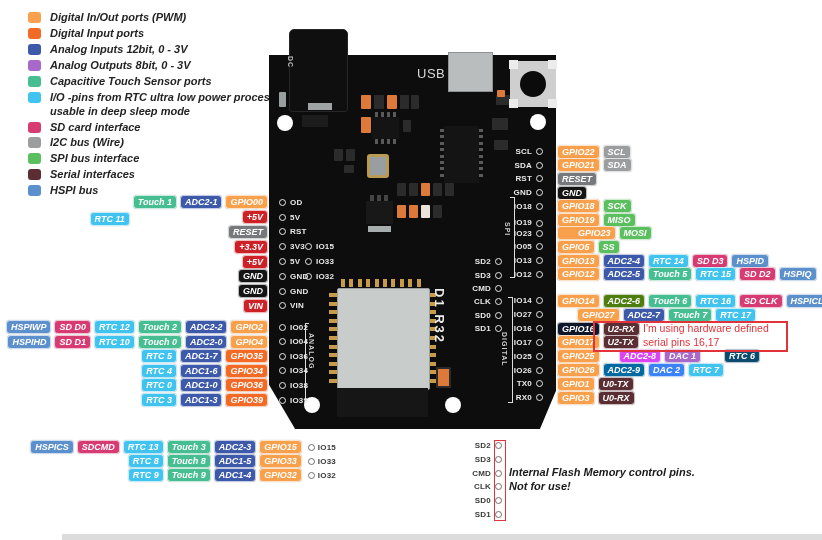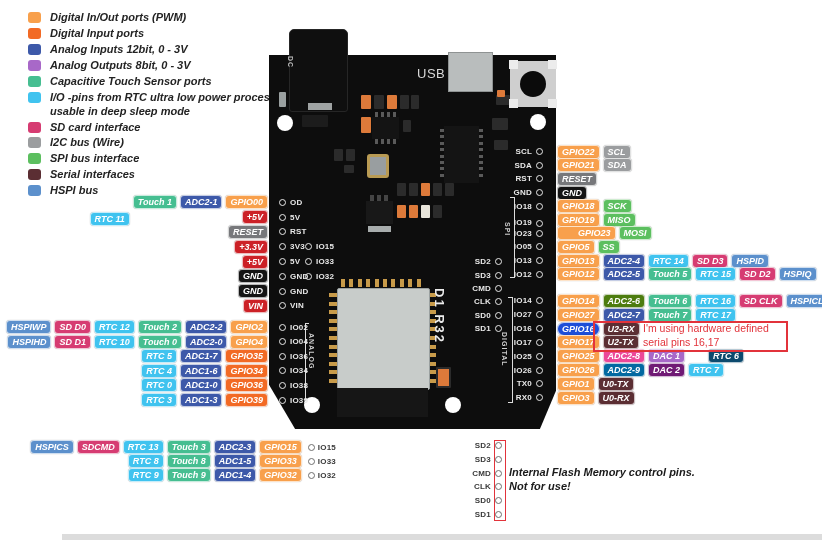--- a/index.html
+++ b/index.html
@@ -358,44 +358,44 @@
     </div>
   <div class="chip-group" id="g-right-bottom" style="left:557px;top:294px;width:260px;">
       <div class="pin-row" style="height: 13.85px;">
         <span class="chip" style="background: rgb(248, 160, 76);">GPIO14</span>
         <span class="chip" style="background: #4d7c0f;">ADC2-6</span>
         <span class="chip" style="background: rgb(70, 190, 145);">Touch 6</span>
         <span class="chip" style="background: rgb(64, 195, 239);">RTC 16</span>
         <span class="chip" style="background: rgb(214, 60, 114);">SD CLK</span>
         <span class="chip" style="background: rgb(92, 144, 204);">HSPICL</span>
       </div>
-      <div class="pin-row" style="height: 13.85px;">
+      <div class="pin-row" style="height: 13.85px; padding-left: 20px;">
         <span class="chip" style="background: rgb(248, 160, 76);">GPIO27</span>
         <span class="chip" style="background: rgb(61, 89, 169);">ADC2-7</span>
         <span class="chip" style="background: rgb(70, 190, 145);">Touch 7</span>
         <span class="chip" style="background: rgb(64, 195, 239);">RTC 17</span>
       </div>
       <div class="pin-row" style="height: 13.85px;">
-        <span class="chip" style="background: #1d4ed8; border-radius: 7px;">GPIO16</span>
+        <span class="chip" style="background: #0f172a;">GPIO16</span>
         <span class="chip" style="background: rgb(91, 46, 51);">U2-RX</span>
       </div>
       <div class="pin-row" style="height: 13.85px;">
         <span class="chip" style="background: rgb(248, 160, 76);">GPIO17</span>
         <span class="chip" style="background: rgb(91, 46, 51);">U2-TX</span>
       </div>
       <div class="pin-row" style="height: 13.85px;">
         <span class="chip" style="background: rgb(248, 160, 76);">GPIO25</span>
-        <span class="chip" style="background: #ec4899;">ADC2-8</span>
+        <span class="chip" style="background: #d946ef; margin-left: 16px;">ADC2-8</span>
         <span class="chip" style="background: rgb(168, 104, 200);">DAC 1</span>
         <span class="chip" style="background: #0c4a6e; margin-left: 20px;">RTC 6</span>
       </div>
       <div class="pin-row" style="height: 13.85px;">
         <span class="chip" style="background: rgb(248, 160, 76);">GPIO26</span>
         <span class="chip" style="background: #0369a1; text-align: center;">ADC2-9</span>
-        <span class="chip" style="background: #701a75;">DAC 2</span>
+        <span class="chip" style="background: #3b82f6;">DAC 2</span>
         <span class="chip" style="background: rgb(64, 195, 239);">RTC 7</span>
       </div>
       <div class="pin-row" style="height: 13.85px;">
         <span class="chip" style="background: rgb(248, 160, 76);">GPIO1</span>
         <span class="chip" style="background: rgb(91, 46, 51);">U0-TX</span>
       </div>
       <div class="pin-row" style="height: 13.85px;">
         <span class="chip" style="background: rgb(248, 160, 76);">GPIO3</span>
         <span class="chip" style="background: rgb(91, 46, 51);">U0-RX</span>
       </div>

